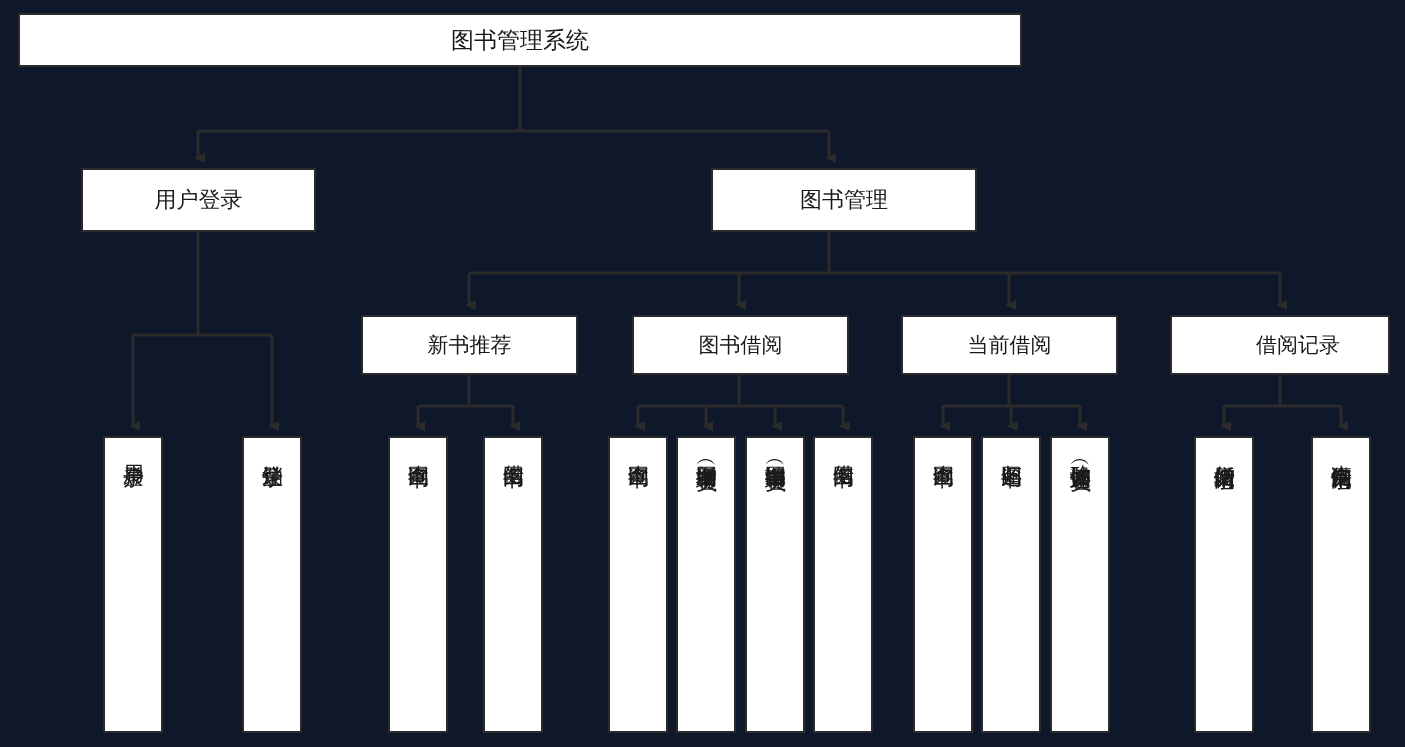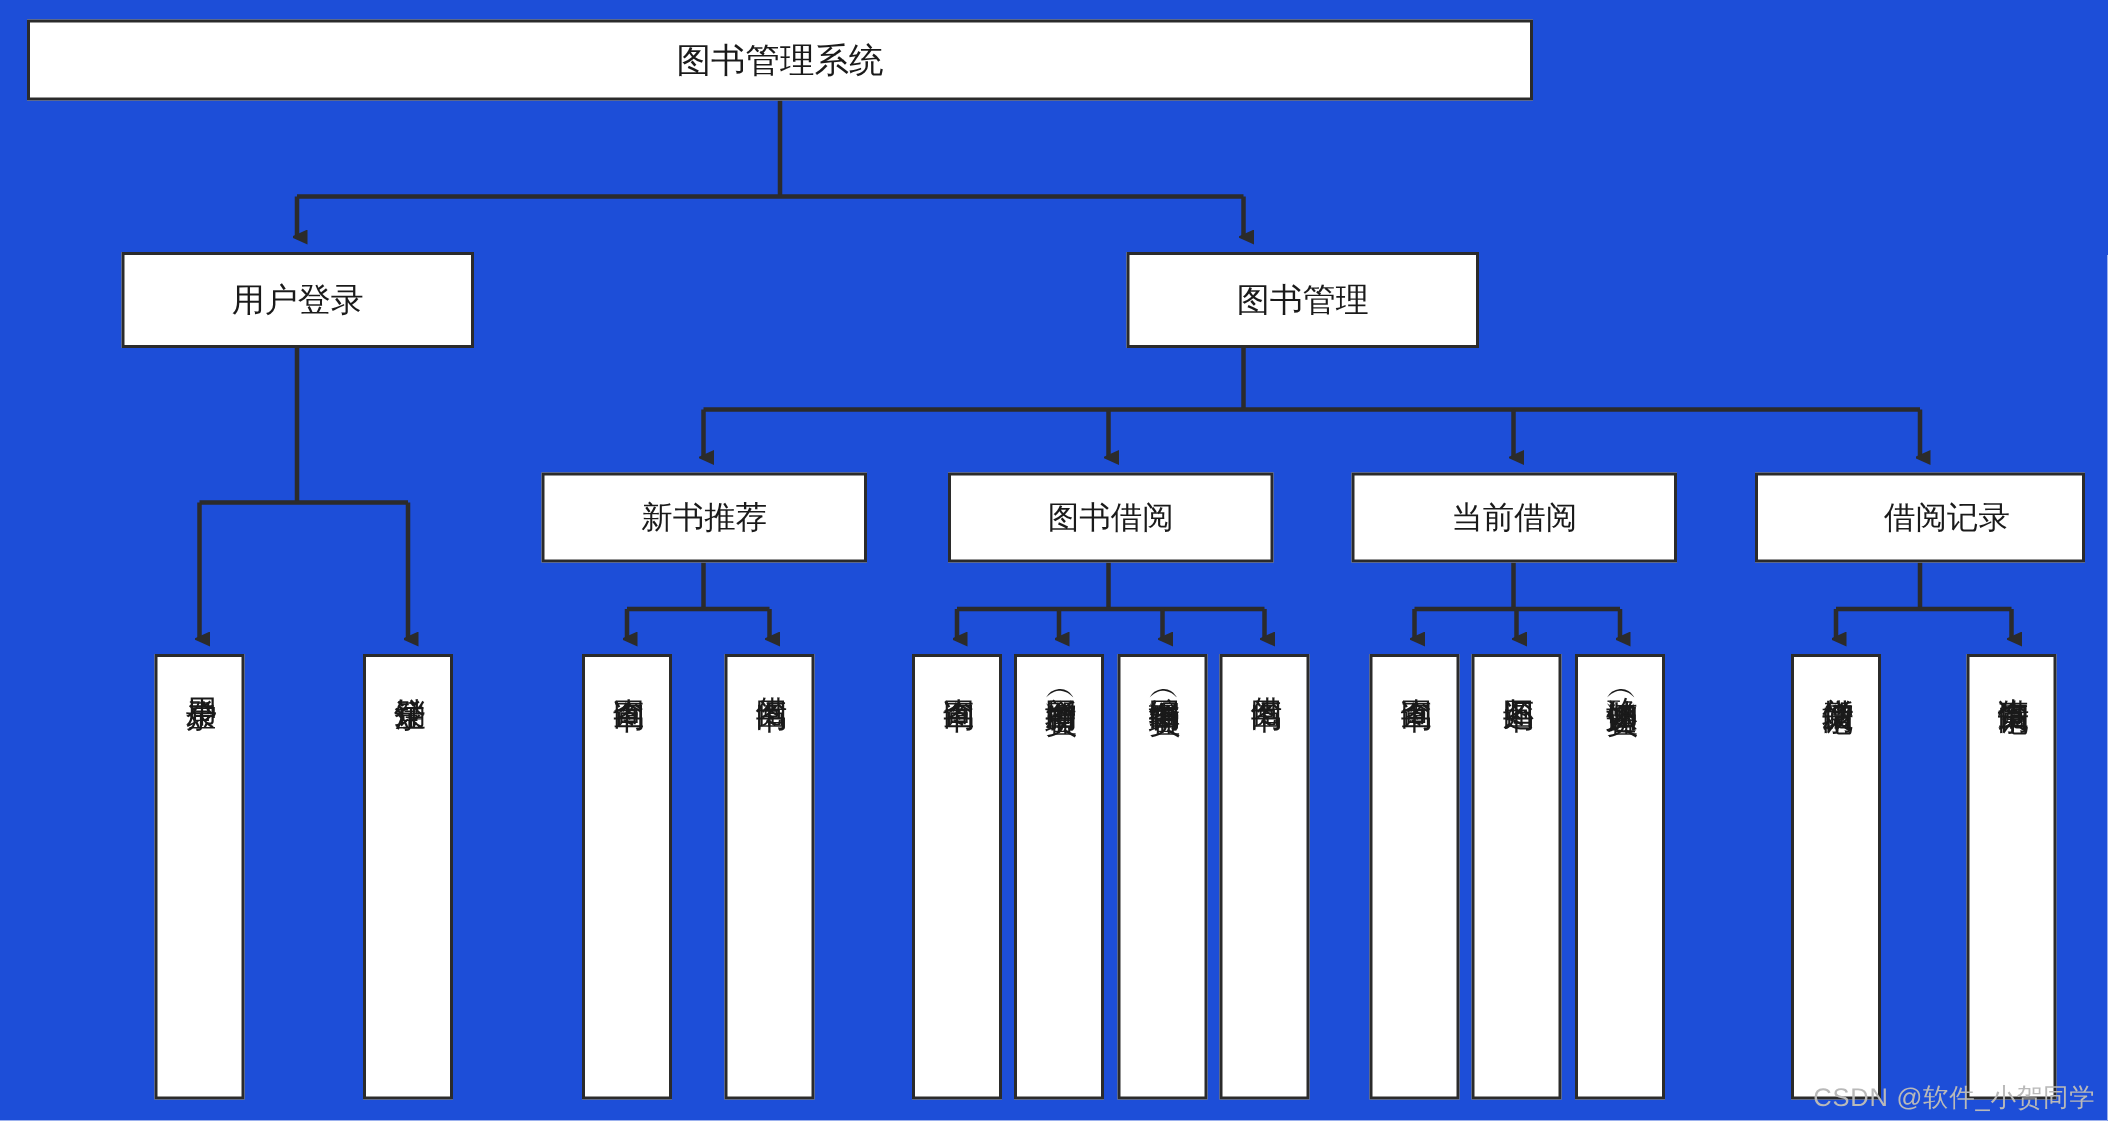--- a/index.html
+++ b/index.html
@@ -7,21 +7,21 @@
     padding: 0;
     background: #ffffff;
   }
   body {
     font-family: "Liberation Sans", "DejaVu Sans", sans-serif;
   }
   #canvas {
     position: relative;
     width: 1405px;
     height: 747px;
-    background: #1d4ed8;
+    background: #0f172a;
     overflow: hidden;
   }
   svg.wires {
     position: absolute;
     left: 0;
     top: 0;
     width: 1405px;
     height: 747px;
     pointer-events: none;
   }
@@ -123,21 +123,21 @@
     </g>
   </svg>
 
   <div class="node root" style="left:18px; top:13px; width:1004px; height:54px;">
     <span>图书管理系统</span>
   </div>
 
   <div class="node lvl2" style="left:81px; top:168px; width:235px; height:64px;">
     <span>用户登录</span>
   </div>
-  <div class="node lvl2" style="left:711px; top:168px; width:235px; height:64px;margin-left:40px;">
+  <div class="node lvl2" style="left:711px; top:168px; width:266px; height:64px;">
     <span>图书管理</span>
   </div>
 
   <div class="node lvl3" style="left:361px; top:315px; width:217px; height:60px;font-family:Liberation Mono, monospace;">
     <span>新书推荐</span>
   </div>
   <div class="node lvl3" style="left:901px; top:315px; width:217px; height:60px;">
     <span>当前借阅</span>
   </div>
   <div class="node lvl3" style="left:632px; top:315px; width:217px; height:60px;">
@@ -184,14 +184,13 @@
     <span class="vtext">确认归还（管理员）</span>
   </div>
 
   <div class="node leaf" style="left:1194px; top:436px; width:60px; height:297px;">
     <span class="vtext">新增借阅记录</span>
   </div>
   <div class="node leaf" style="left:1311px; top:436px; width:60px; height:297px;">
     <span class="vtext">查询借阅记录</span>
   </div>
 
-  <div class="watermark">CSDN @软件_小贺同学</div>
 </div>
 
 </body></html>

